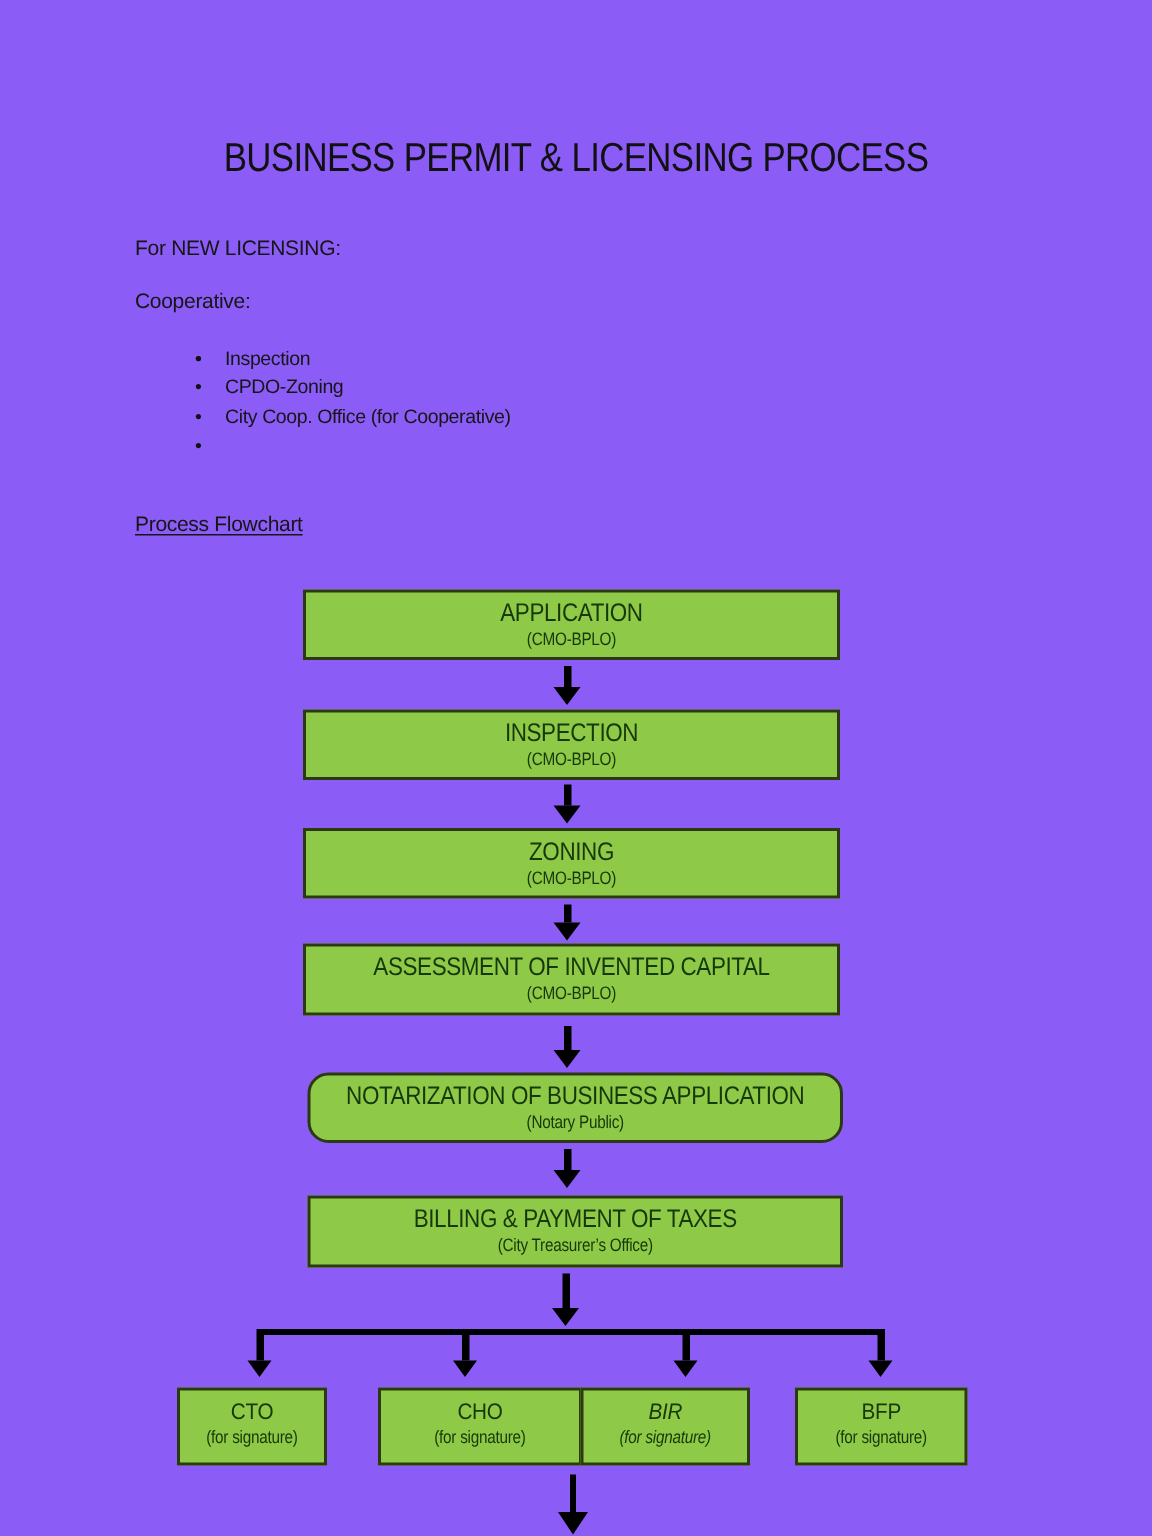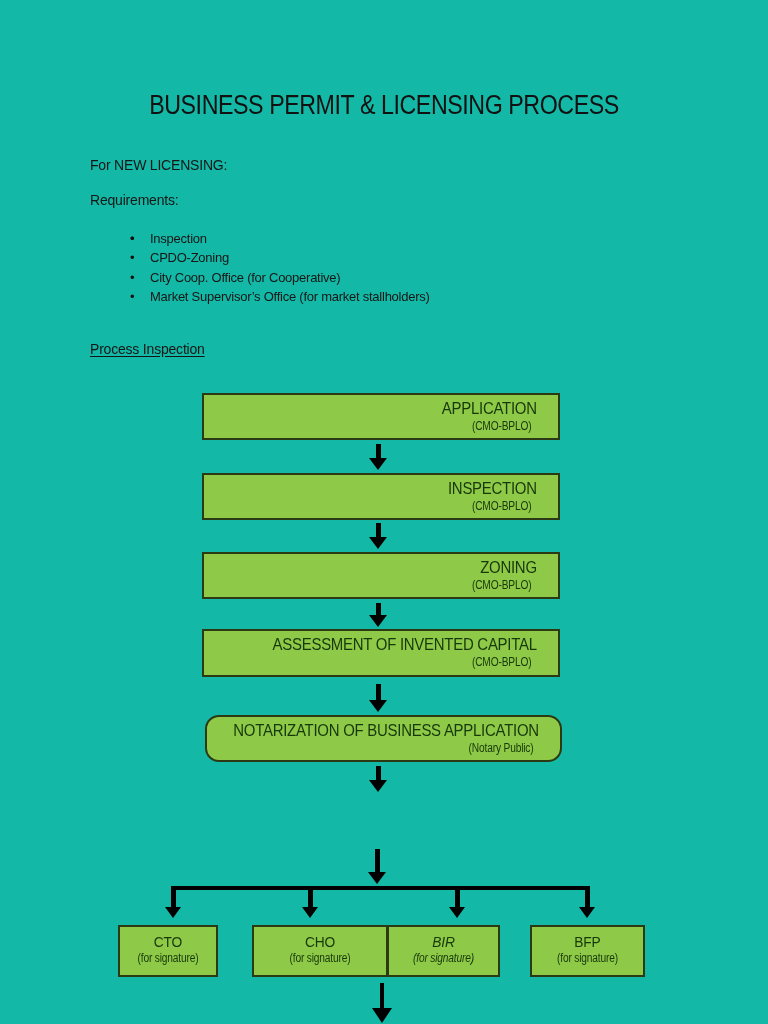--- a/index.html
+++ b/index.html
@@ -1,18 +1,18 @@
 <!DOCTYPE html>
 <html style="--box-fill: #8ec947; --box-border: #2c3a14; --box-text: #17380a; --arrow: #000000;"><head>
 <meta charset="utf-8">
 <style>
   html,body { margin:0; padding:0; background:#ffffff; }
   .page {
     position:relative; width:768px; height:1024px; margin:0 auto;
-    background:#14b8a6; overflow:hidden;
+    background:#8b5cf6; overflow:hidden;
     font-family:"Liberation Sans","DejaVu Sans",sans-serif;
     color:#1a1a1a;
   }
   .doc-title {
     position:absolute; top:90px; left:0; width:768px;
     text-align:center; font-size:27px; font-weight:400; color:#111;
     letter-spacing:-0.5px; transform:scaleX(0.86); transform-origin:center;
     white-space:nowrap;
   }
   .intro-line {
@@ -34,21 +34,21 @@
     text-decoration:underline; text-underline-offset:2px; letter-spacing:-0.2px;
     white-space:nowrap;
   }
   
   .fbox, .sbox {
     position:absolute; box-sizing:border-box;
     background:var(--box-fill,#8ec947);
     border:2px solid var(--box-border,#2c3a14);
     text-align:center; color:var(--box-text,#17380a);
   }
-  .fbox { left:202px; width:358px; height:47px; padding-top:3px;text-align:right; }
+  .fbox { left:202px; width:358px; height:47px; padding-top:3px; }
   .fbox .box-label {
     display:block; font-size:17px; line-height:21px; letter-spacing:-0.3px;
     transform:scaleX(0.88); transform-origin:center; white-space:nowrap; font-weight:500;
   }
   .fbox .box-office, .sbox .box-office {
     display:block; font-size:12px; line-height:15px; letter-spacing:-0.2px;
     transform:scaleX(0.85); transform-origin:center; white-space:nowrap; font-weight:500;
   }
   .sbox { height:52px; padding-top:5px; }
   .sbox .box-label {
@@ -70,51 +70,55 @@
   .hline { position:absolute; background:var(--arrow,#000); }
 </style>
 </head>
 <body>
 
 <div class="page">
 
   <div class="doc-title">BUSINESS PERMIT &amp; LICENSING PROCESS</div>
 
   <div class="intro-line" id="for-new-business">For NEW LICENSING:</div>
-  <div class="intro-line" id="requirements-label">Requirements:</div>
+  <div class="intro-line" id="requirements-label">Cooperative:</div>
 
   <ul class="req-list">
     <li><span class="bullet">•</span></li>
     <li><span class="bullet">•</span><span>Inspection</span></li>
     <li><span class="bullet">•</span><span>CPDO-Zoning</span></li>
     <li><span class="bullet">•</span><span>City Coop. Office (for Cooperative)</span></li>
-    <li><span class="bullet">•</span><span>Market Supervisor’s Office (for market stallholders)</span></li>
+    <li><span class="bullet">•</span></li>
   </ul>
 
-  <div class="flowchart-label">Process Inspection</div>
+  <div class="flowchart-label">Process Flowchart</div>
 
   <div class="fbox" style="top:393px;">
     <span class="box-label">APPLICATION</span>
     <span class="box-office">(CMO-BPLO)</span>
   </div>
   <div class="fbox" style="top:473px;">
     <span class="box-label">INSPECTION</span>
     <span class="box-office">(CMO-BPLO)</span>
   </div>
   <div class="fbox" style="top:552px;">
     <span class="box-label">ZONING</span>
     <span class="box-office">(CMO-BPLO)</span>
   </div>
   <div class="fbox" style="top:629px;height:48px;">
     <span class="box-label">ASSESSMENT OF INVENTED CAPITAL</span>
     <span class="box-office">(CMO-BPLO)</span>
   </div>
   <div class="fbox" style="top:715px;left:205px;width:357px;border-radius:14px;">
     <span class="box-label">NOTARIZATION OF BUSINESS APPLICATION</span>
     <span class="box-office">(Notary Public)</span>
+  </div>
+  <div class="fbox" style="top:797px;left:205px;width:357px;height:48px;">
+    <span class="box-label">BILLING &amp; PAYMENT OF TAXES</span>
+    <span class="box-office">(City Treasurer’s Office)</span>
   </div>
 
   <div class="arr" style="left:369px;top:444px;width:18px;">
     <div class="stem" style="width:5px;height:14px;"></div>
       <div class="head"></div>
   </div>
   <div class="arr" style="left:369px;top:523px;width:18px;">
     <div class="stem" style="width:5px;height:14px;"></div>
       <div class="head"></div>
   </div>

